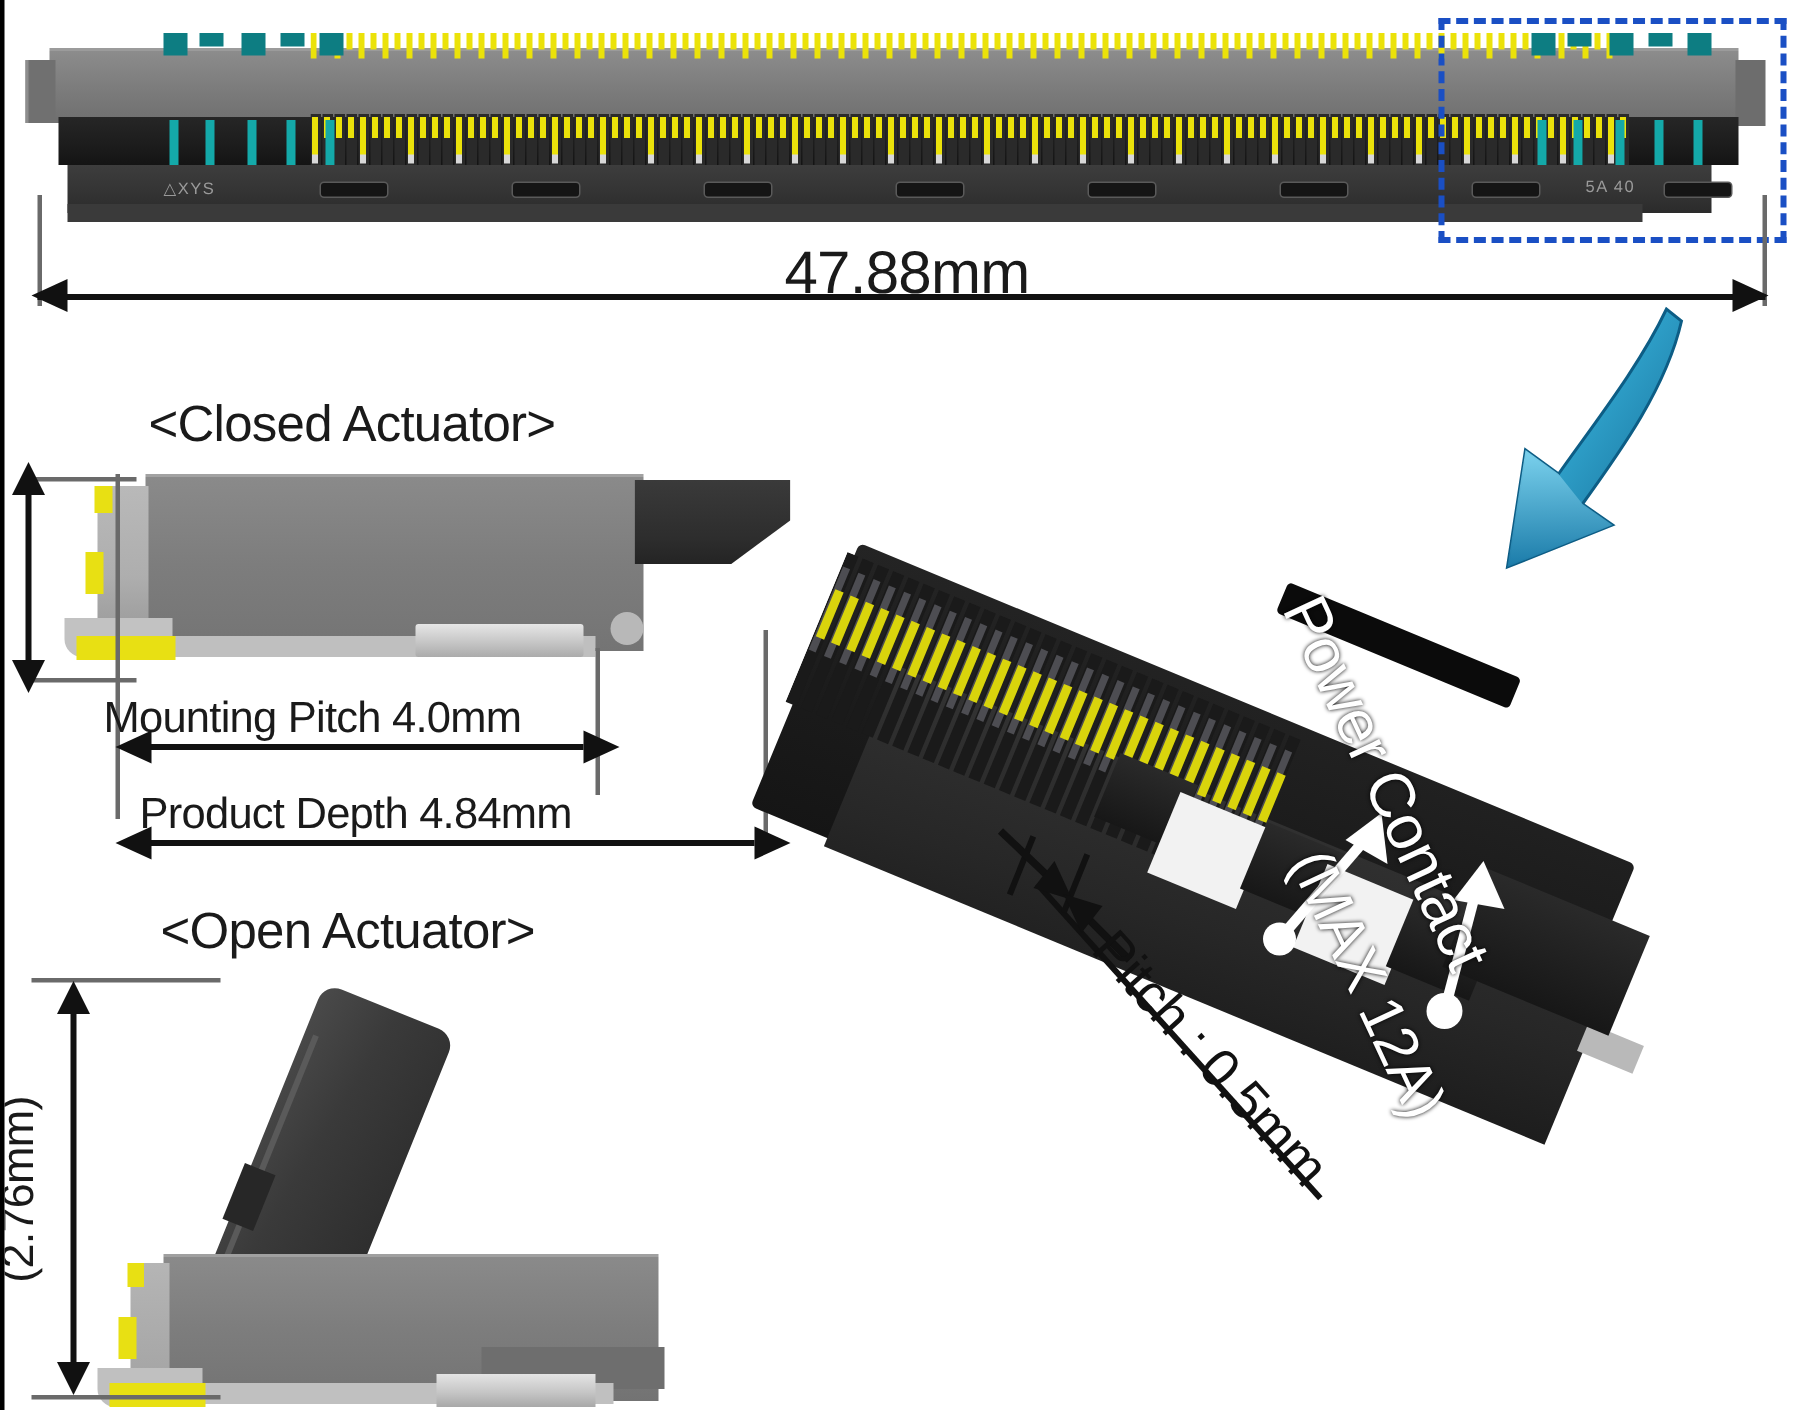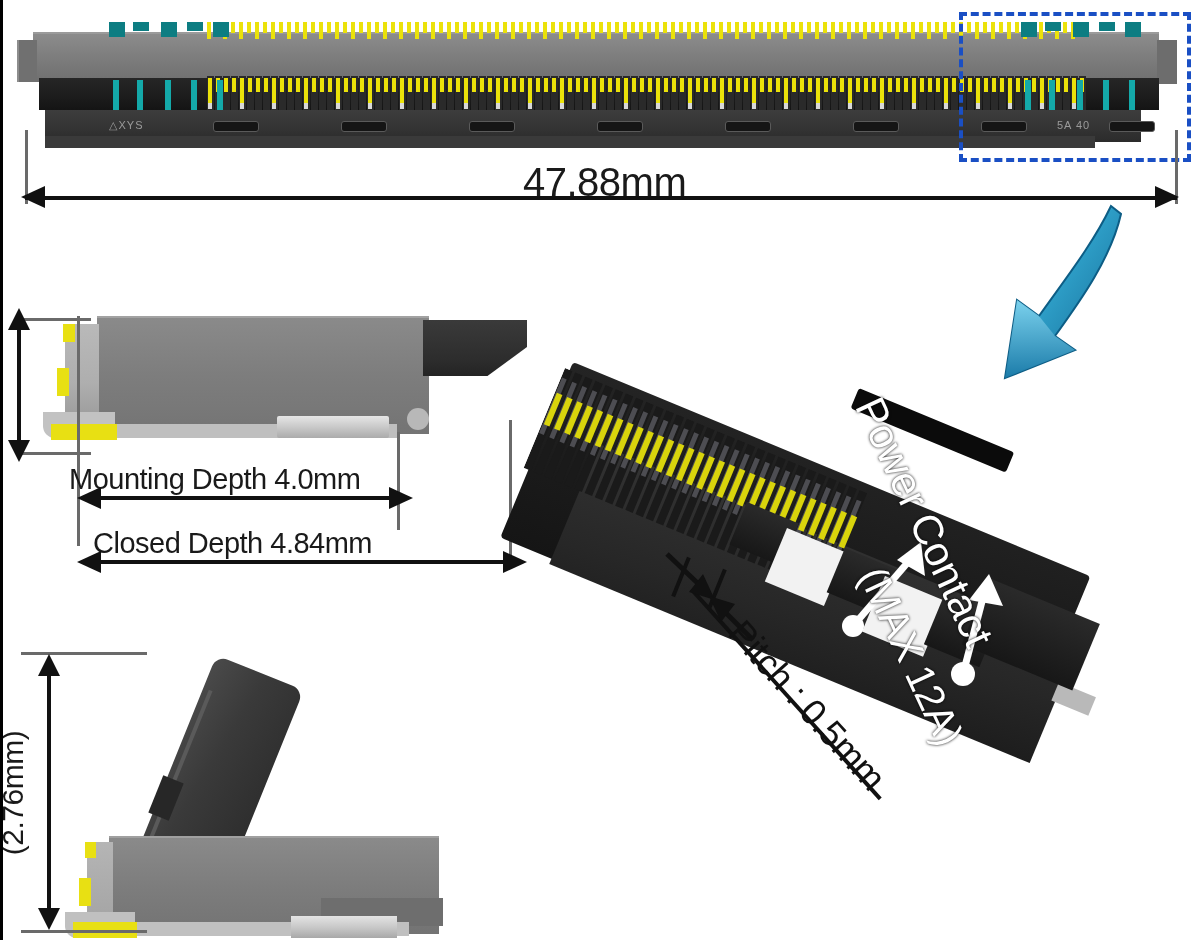--- a/index.html
+++ b/index.html
@@ -669,20 +669,21 @@
 
   <div id="dim-47">
     <div class="ext-v" id="dim-47-ext-l"></div>
     <div class="ext-v" id="dim-47-ext-r"></div>
     <div class="dim-h"></div>
     <div class="arw arw-l"></div>
     <div class="arw arw-r"></div>
     <span class="lbl" id="lbl-47">47.88mm</span>
   </div>
 
+  <span class="lbl" id="title-closed">&lt;Closed Actuator&gt;</span>
 
   <div class="abs" id="closed-view">
     <div class="cv-main"></div>
     <div class="cv-left-light"></div>
     <div class="cv-yellow-a"></div>
     <div class="cv-yellow-b"></div>
     <div class="cv-bottom-bar"></div>
     <div class="cv-foot"></div>
     <div class="cv-foot-y"></div>
     <div class="cv-pad"></div>
@@ -696,33 +697,34 @@
     <div class="dim-v"></div>
     <div class="arw arw-u"></div>
     <div class="arw arw-d"></div>
   </div>
 
   <div class="ext-v" id="dim-h-closed-ext-l"></div>
   <div class="ext-v" id="dim-h-closed-ext-m"></div>
   <div class="ext-v" id="dim-h-closed-ext-r"></div>
 
   <div id="dim-mount">
-    <span class="lbl" id="lbl-mount">Mounting Depth 4.0mm</span>
+    <span class="lbl" id="lbl-mount">Mounting Pitch 4.0mm</span>
     <div class="dim-h"></div>
     <div class="arw arw-l"></div>
     <div class="arw arw-r"></div>
   </div>
 
   <div id="dim-prod">
-    <span class="lbl" id="lbl-prod">Closed Depth 4.84mm</span>
+    <span class="lbl" id="lbl-prod">Product Depth 4.84mm</span>
     <div class="dim-h"></div>
     <div class="arw arw-l"></div>
     <div class="arw arw-r"></div>
   </div>
 
+  <span class="lbl" id="title-open">&lt;Open Actuator&gt;</span>
 
   <div class="abs" id="open-view">
     <div class="ov-lever"></div>
     <div class="ov-lever-line"></div>
     <div class="ov-lever-notch"></div>
     <div class="ov-main"></div>
     <div class="ov-step"></div>
     <div class="ov-left-light"></div>
     <div class="ov-yellow-a"></div>
     <div class="ov-yellow-b"></div>

